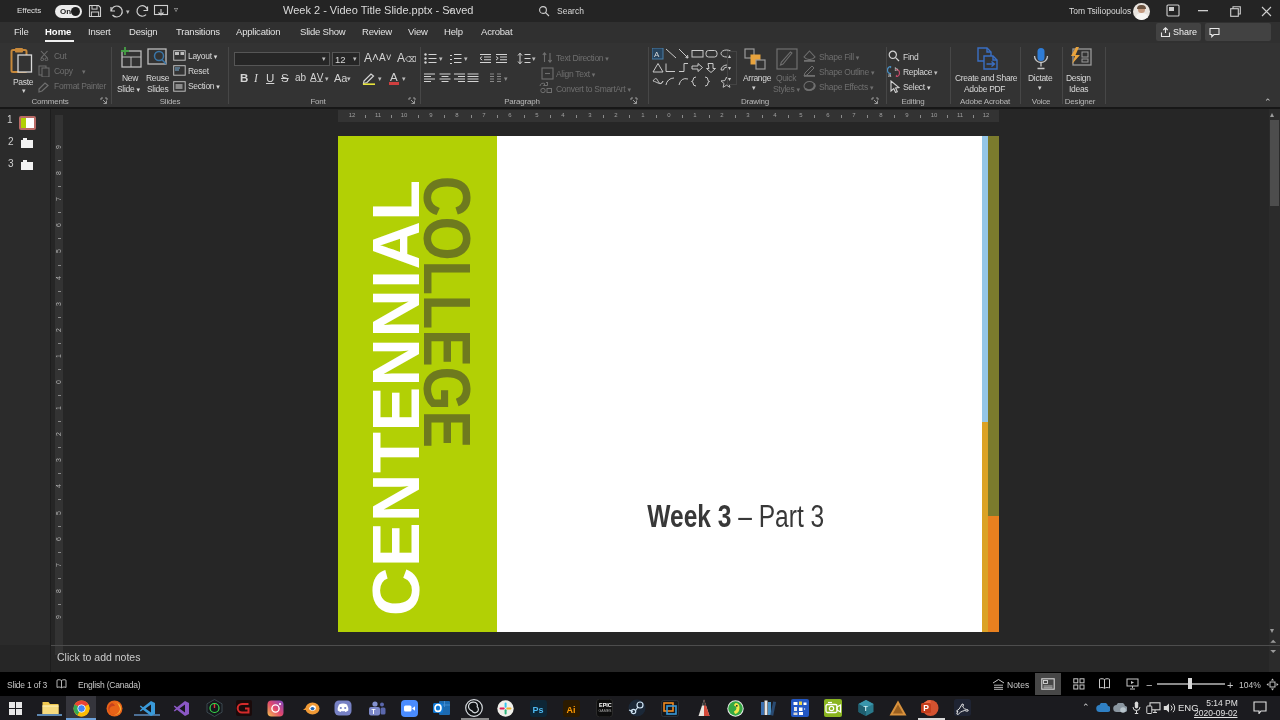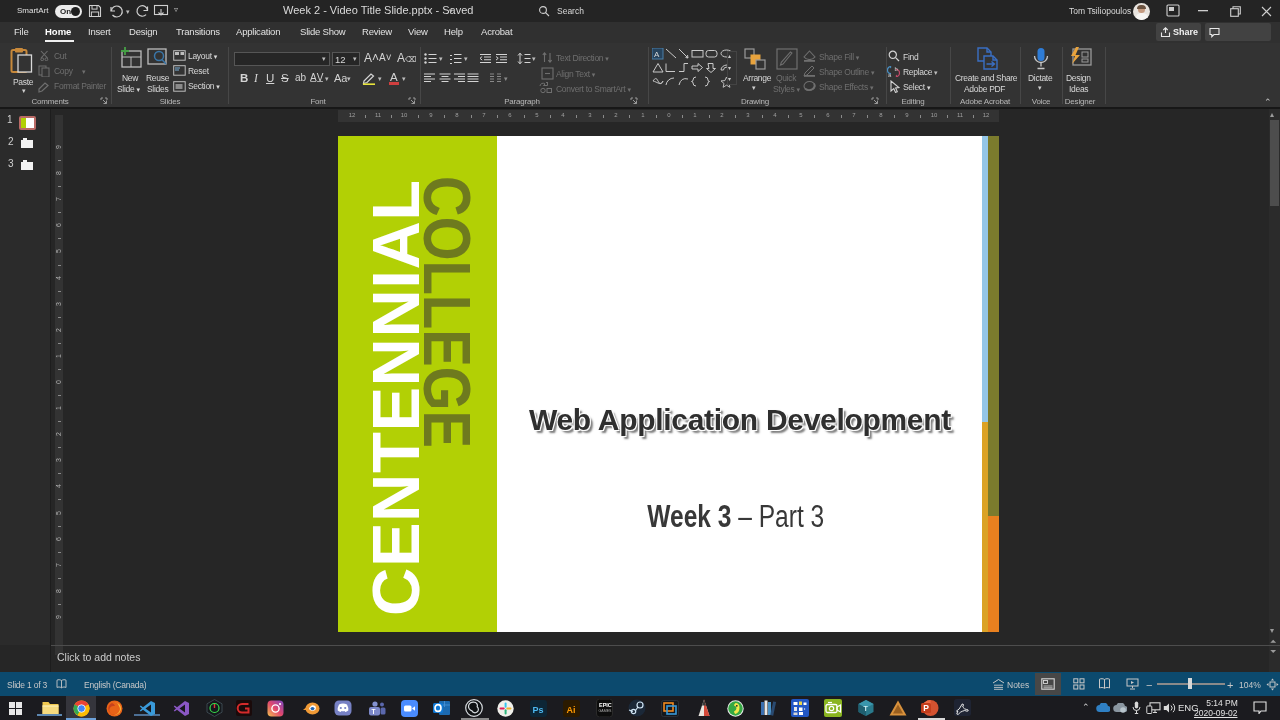--- a/index.html
+++ b/index.html
@@ -11,27 +11,27 @@
   #tabsrow { left:0; top:22px; width:1280px; height:21px; background:#303030; }
   #ribbon { left:0; top:43px; width:1280px; height:64px; background:#333333; }
   #ribbonedge { left:0; top:107px; width:1280px; height:2px; background:#171717; }
   .vsep { position:absolute; top:4px; width:1px; height:57px; background:#474747; }
   .glabel { position:absolute; top:54px; height:10px; font-size:8px; color:#b8b8b8; text-align:center; letter-spacing:-0.2px; }
   .launcher { position:absolute; top:54px; width:8px; height:8px; color:#9a9a9a; font-size:8px; }
   .rtext { color:#d8d8d8; font-size:8.5px; letter-spacing:-0.3px; }
   .gray { color:#6f6f6f !important; }
   
   #editor { left:0; top:109px; width:1280px; height:563px; background:#262626; }
-  #statusbar { left:0; top:672px; width:1280px; height:24px; background:#0c4a6e; color:#c8c8c8; font-size:9.5px; }
+  #statusbar { left:0; top:672px; width:1280px; height:24px; background:#000000; color:#c8c8c8; font-size:9.5px; }
   #taskbar { left:0; top:696px; width:1280px; height:24px; background:#1b1b1f; }
 </style>
 </head>
 <body>
 <div class="abs" id="titlebar">
-  <span class="abs" style="left:17px;top:6px;font-size:8px;color:#e0e0e0;">SmartArt</span>
+  <span class="abs" style="left:17px;top:6px;font-size:8px;color:#e0e0e0;">Effects</span>
   <span class="abs" style="left:55px;top:5px;width:27px;height:13px;background:#ececec;border-radius:7px;"></span>
   <span class="abs" style="left:60px;top:7px;font-size:8px;color:#1f1f1f;font-weight:bold;">On</span>
   <span class="abs" style="left:71px;top:7px;width:9px;height:9px;background:#1f1f1f;border-radius:50%;"></span>
 
   <svg class="abs" style="left:88px;top:4px;" width="14" height="14" viewBox="0 0 14 14">
     <path d="M1.5 1.5 h9 l2 2 v9 h-11 z" fill="none" stroke="#cfcfcf" stroke-width="1.1"></path>
     <rect x="4" y="1.5" width="5" height="3.6" fill="none" stroke="#cfcfcf" stroke-width="1"></rect>
     <rect x="3.4" y="8" width="7.2" height="4.5" fill="none" stroke="#cfcfcf" stroke-width="1"></rect>
   </svg>
 
@@ -95,21 +95,21 @@
   <span class="abs" style="left:362px;top:4px;font-size:9.5px;color:#e2e2e2;letter-spacing:-0.2px;">Review</span>
   <span class="abs" style="left:408px;top:4px;font-size:9.5px;color:#e2e2e2;letter-spacing:-0.2px;">View</span>
   <span class="abs" style="left:444px;top:4px;font-size:9.5px;color:#e2e2e2;letter-spacing:-0.2px;">Help</span>
   <span class="abs" style="left:481px;top:4px;font-size:9.5px;color:#e2e2e2;letter-spacing:-0.2px;">Acrobat</span>
 
   <span class="abs" style="left:1156px;top:1px;width:45px;height:18px;background:#424242;border-radius:2px;"></span>
   <svg class="abs" style="left:1160px;top:5px;" width="11" height="11" viewBox="0 0 11 11">
     <path d="M1.5 5.5 v4 h8 v-4" fill="none" stroke="#e8e8e8" stroke-width="1.1"></path>
     <path d="M5.5 1 v5 M3.3 3 L5.5 0.8 L7.7 3" fill="none" stroke="#e8e8e8" stroke-width="1.1"></path>
   </svg>
-  <span class="abs" style="left:1173px;top:5px;font-size:9px;color:#f2f2f2;font-weight:bold;">Share</span>
+  <span class="abs" style="left:1173px;top:5px;font-size:9px;color:#f2f2f2;font-weight:normal;">Share</span>
   <span class="abs" style="left:1205px;top:1px;width:66px;height:18px;background:#424242;border-radius:2px;"></span>
   <svg class="abs" style="left:1209px;top:5px;" width="11" height="11" viewBox="0 0 11 11">
     <path d="M1 1.5 h9 v6 h-5 l-2.2 2.2 v-2.2 h-1.8 z" fill="none" stroke="#e8e8e8" stroke-width="1.1"></path>
   </svg>
   <span class="abs" style="left:1222px;top:5px;font-size:9px;color:#f2f2f2;font-weight:bold;margin-top:35px;">Comments</span>
 </div>
 <div class="abs" id="ribbon">
 
   <span class="vsep" style="left:111px;"></span>
   <span class="vsep" style="left:228px;"></span>
@@ -502,40 +502,39 @@
   <div class="abs" id="slide" style="left:338px;top:27px;width:661px;height:496px;background:#ffffff;">
     <span class="abs" style="left:0;top:0;width:159px;height:496px;background:#b2d005;"></span>
     <span class="abs" id="centennial" style="left:24px;top:480px;line-height:67px;height:67px;color:#ffffff;font-weight:bold;font-size:67px;letter-spacing:0.5px;transform:rotate(-90deg);transform-origin:0 0;white-space:nowrap;">CENTENNIAL</span>
     <span class="abs" id="college" style="left:142.5px;top:39.5px;line-height:67px;height:67px;color:#6e7a1e;font-weight:bold;font-size:67px;letter-spacing:0;transform:rotate(90deg) scaleX(0.84);transform-origin:0 0;white-space:nowrap;">COLLEGE</span>
 
     <span class="abs" style="left:644px;top:0;width:6px;height:286px;background:#94c6e8;"></span>
     <span class="abs" style="left:644px;top:286px;width:6px;height:210px;background:#dba225;"></span>
     <span class="abs" style="left:650px;top:0;width:11px;height:380px;background:#7b7b2d;"></span>
     <span class="abs" style="left:650px;top:380px;width:11px;height:116px;background:#e8801f;"></span>
 
-    <div class="abs" style="left:160px;top:266.5px;width:484px;text-align:center;font-weight:bold;font-size:30px;letter-spacing:-0.3px;color:#2f2f2f;text-shadow:-1px -1px 0 #fdfdfd,1px -1px 0 #fdfdfd,-1px 1px 0 #fdfdfd,1px 1px 0 #fdfdfd,3px 3px 2px rgba(80,80,80,0.75);">Web Application Development</div>
     <div class="abs" style="left:56px;top:363px;width:684px;text-align:center;font-size:31px;color:#383838;"><span style="display:inline-block;transform:scaleX(0.792);transform-origin:center;white-space:nowrap;"><b>Week 3</b> – Part 3</span></div>
   </div>
 
   <span class="abs" style="left:1269px;top:0px;width:11px;height:563px;background:#2b2b2b;"></span>
   <span class="abs" style="left:1270px;top:1px;font-size:8px;color:#9a9a9a;">▴</span>
   <span class="abs" style="left:1270px;top:11px;width:9px;height:86px;background:#4d4d4d;"></span>
   <span class="abs" style="left:1270px;top:517px;font-size:8px;color:#9a9a9a;">▾</span>
   <span class="abs" style="left:1270px;top:528px;font-size:8px;color:#9a9a9a;">⏶</span>
   <span class="abs" style="left:1270px;top:538px;font-size:8px;color:#9a9a9a;">⏷</span>
 
   <span class="abs" style="left:51px;top:536px;width:1229px;height:1px;background:#4d4d4d;"></span>
   <span class="abs" style="left:57px;top:542px;font-size:10.5px;color:#cccccc;">Click to add notes</span>
 </div>
 <div class="abs" id="statusbar">
   <span class="abs" style="left:7px;top:8px;font-size:8.5px;letter-spacing:-0.2px;">Slide 1 of 3</span>
   <svg class="abs" style="left:56px;top:7px;" width="11" height="10" viewBox="0 0 11 10">
     <path d="M5.5 1.5 C4 0.5 2 0.5 1 1.2 V8.5 C2 7.8 4 7.8 5.5 8.8 C7 7.8 9 7.8 10 8.5 V1.2 C9 0.5 7 0.5 5.5 1.5 z M5.5 1.5 v7.3" fill="none" stroke="#c8c8c8" stroke-width="0.9"></path>
   </svg>
-  <span class="abs" style="left:84px;top:8px;font-size:8.5px;letter-spacing:-0.2px;">English (Canada)</span>
+  <span class="abs" style="left:78px;top:8px;font-size:8.5px;letter-spacing:-0.2px;">English (Canada)</span>
 
   <svg class="abs" style="left:992px;top:6px;" width="13" height="12" viewBox="0 0 13 12">
     <path d="M1 5 L6.5 1.5 L12 5" fill="none" stroke="#c8c8c8" stroke-width="1"></path>
     <path d="M2 7.2 h9 M2 9.4 h9 M2 11.3 h9" stroke="#c8c8c8" stroke-width="0.9"></path>
   </svg>
   <span class="abs" style="left:1007px;top:8px;font-size:8.5px;">Notes</span>
   <span class="abs" style="left:1035px;top:1px;width:26px;height:22px;background:#474747;"></span>
   <svg class="abs" style="left:1041px;top:6px;" width="14" height="12" viewBox="0 0 14 12">
     <rect x="0.8" y="0.8" width="12.4" height="10.4" fill="none" stroke="#d8d8d8" stroke-width="1.1"></rect>
     <rect x="2.5" y="2.5" width="4" height="3" fill="none" stroke="#d8d8d8" stroke-width="0.9"></rect>

